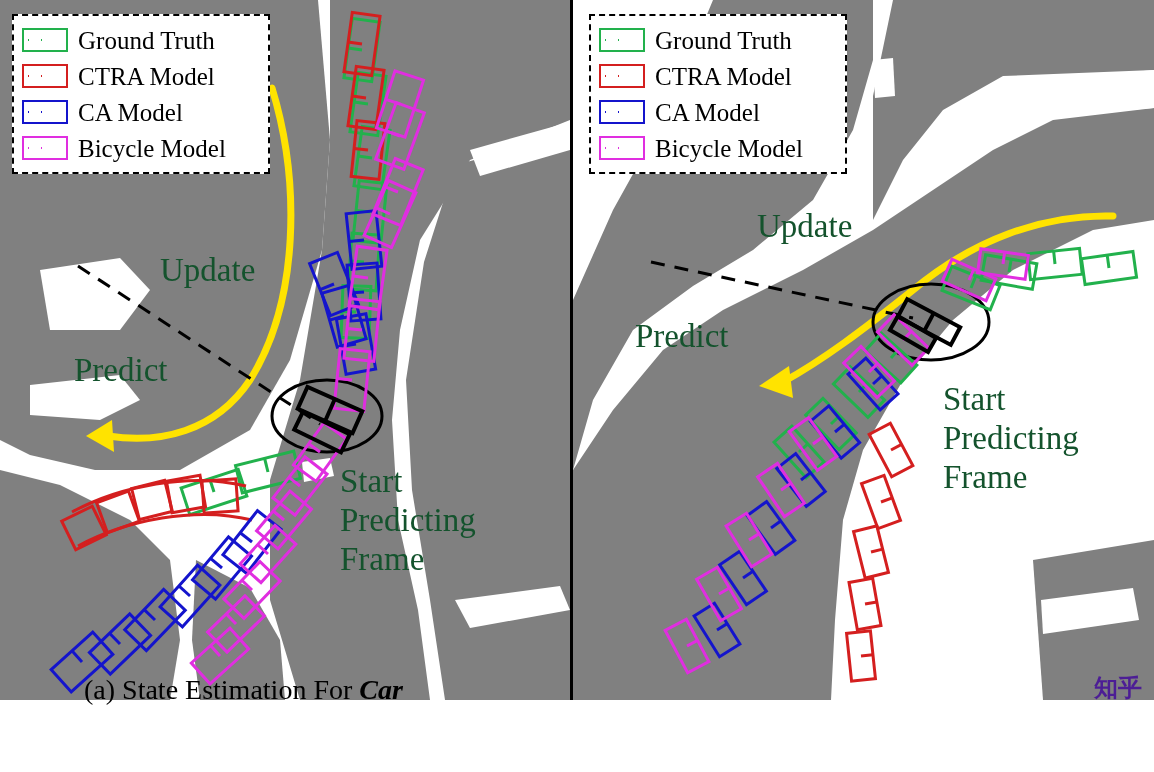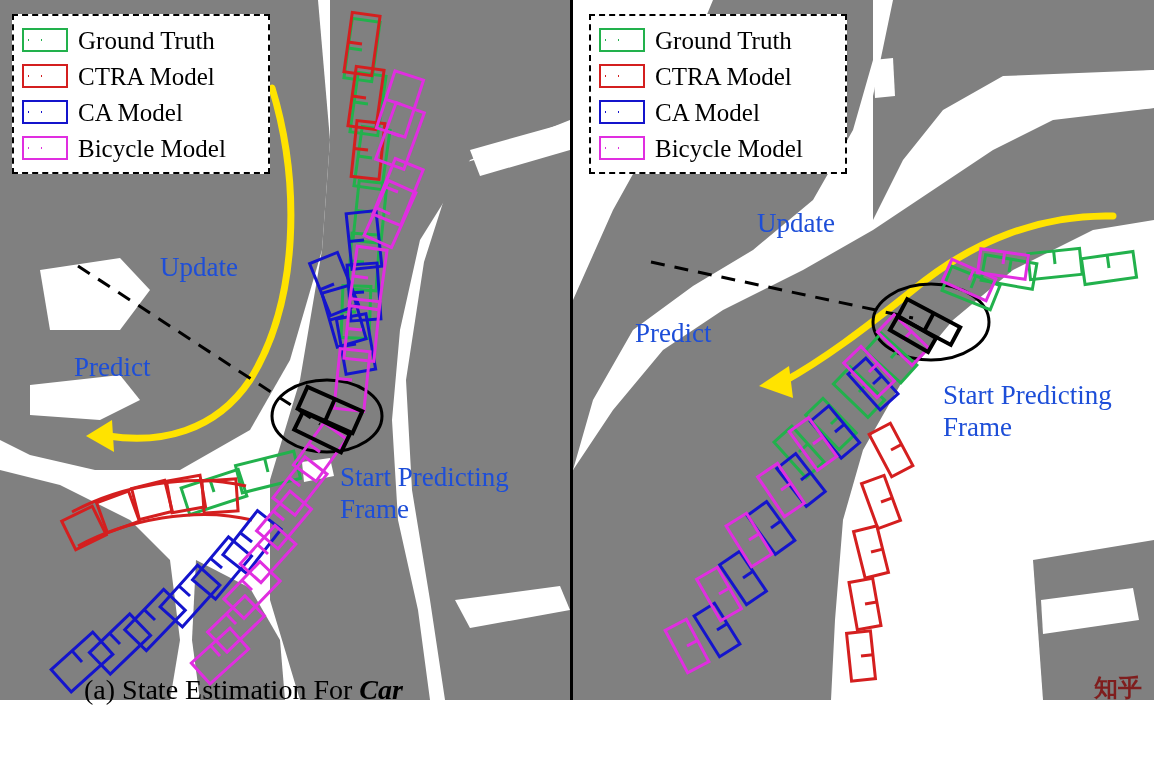--- a/index.html
+++ b/index.html
@@ -43,37 +43,37 @@
   }
   .legend-box .tick{
     position:absolute;left:4px;top:50%;transform:translateY(-50%);
     width:14px;height:0;border-top:2.5px solid #000;
   }
   .legend-label{
     font-size:25px;color:#000;font-family:"Liberation Serif", serif;
     line-height:1;white-space:nowrap;
   }
   .annot{
-    position:absolute;font-size:27px;color:#1d4ed8;white-space:nowrap;
+    position:absolute;font-size:33px;color:#14532d;white-space:nowrap;
     font-family:"Liberation Serif", serif;
   }
   .annot.multi{white-space:normal;line-height:1.18;}
   .caption{
     position:absolute;bottom:14px;font-size:28px;color:#000;
     font-family:"Liberation Serif", serif;white-space:nowrap;margin-top:17px;
   }
   .caption i{font-style:italic;font-weight:bold;}
   #caption-a{left:84px;}
   #caption-b{left:612px;}
   .watermark{
     position:absolute;right:12px;bottom:16px;
     font-size:24px;color:#9a9a9a;font-family:"Liberation Sans", sans-serif;
     display:flex;align-items:center;gap:6px;
   }
-  .wm-logo{font-weight:bold;color:#7f1d1d;font-size:24px;}
+  .wm-logo{font-weight:bold;color:#4c1d95;font-size:24px;}
 </style>
 </head>
 <body>
 
 <div class="figure">
 
   <div class="panel" id="panel-a">
 
     <svg class="road-svg" width="570" height="700">
       <rect x="0" y="0" width="570" height="700" fill="#ffffff"></rect>

